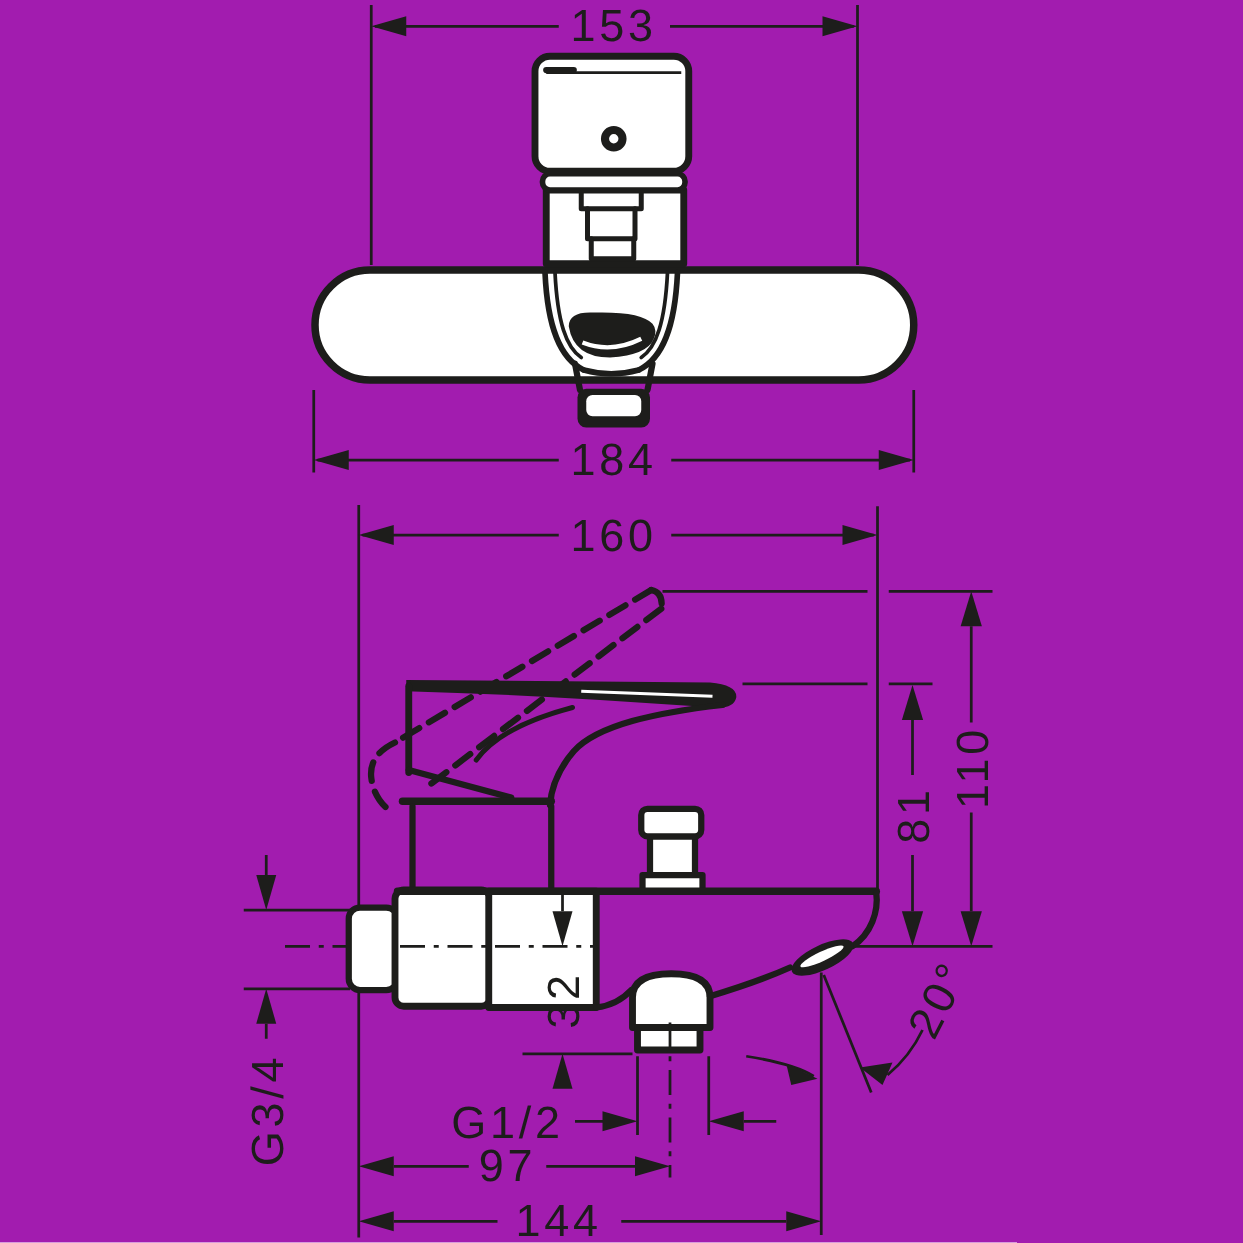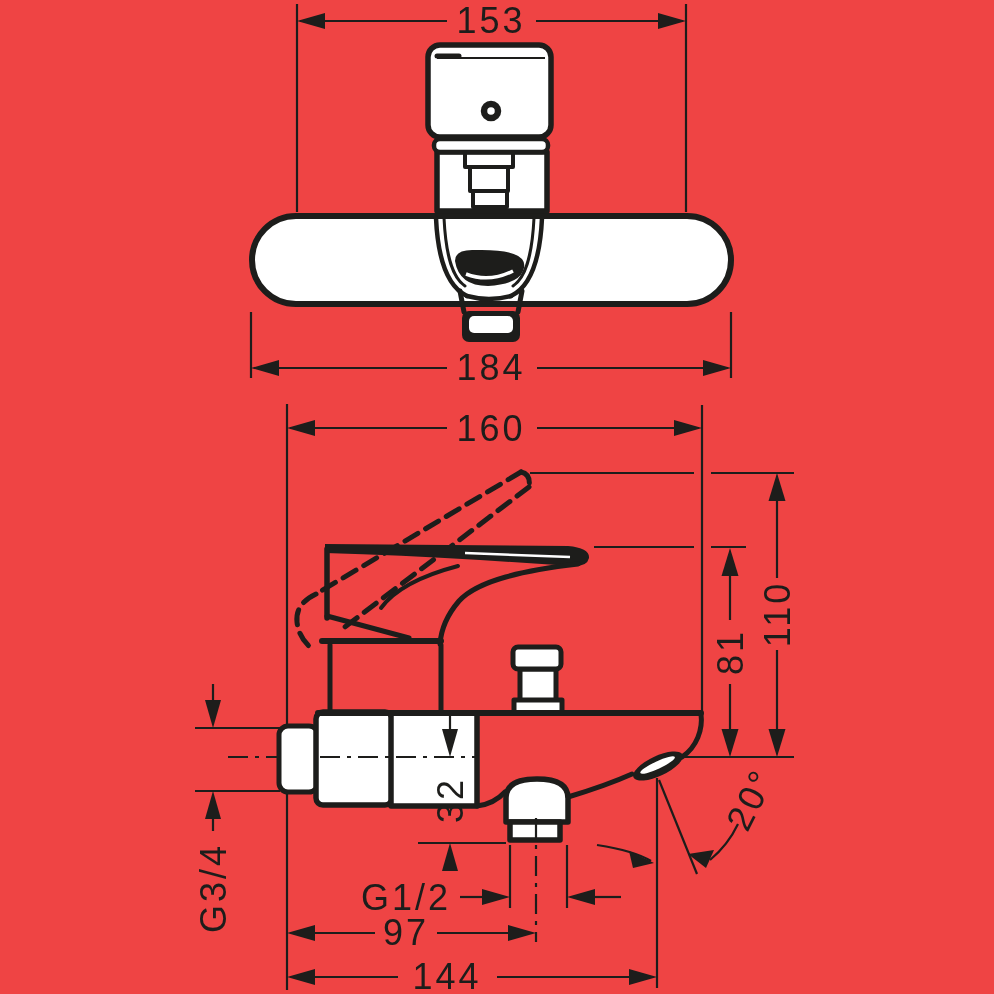--- a/index.html
+++ b/index.html
@@ -3,21 +3,21 @@
 <meta charset="utf-8">
 <style>
   html, body {
     margin: 0;
     padding: 0;
     background: #ffffff;
   }
   .stage {
     width: 994px;
     height: 994px;
-    background: #ef4444;
+    background: #a21caf;
     position: relative;
     overflow: hidden;
   }
   svg {
     display: block;
   }
   .dim-label {
     font-family: "Liberation Sans", "DejaVu Sans", sans-serif;
     font-size: 36px;
     letter-spacing: 3px;

